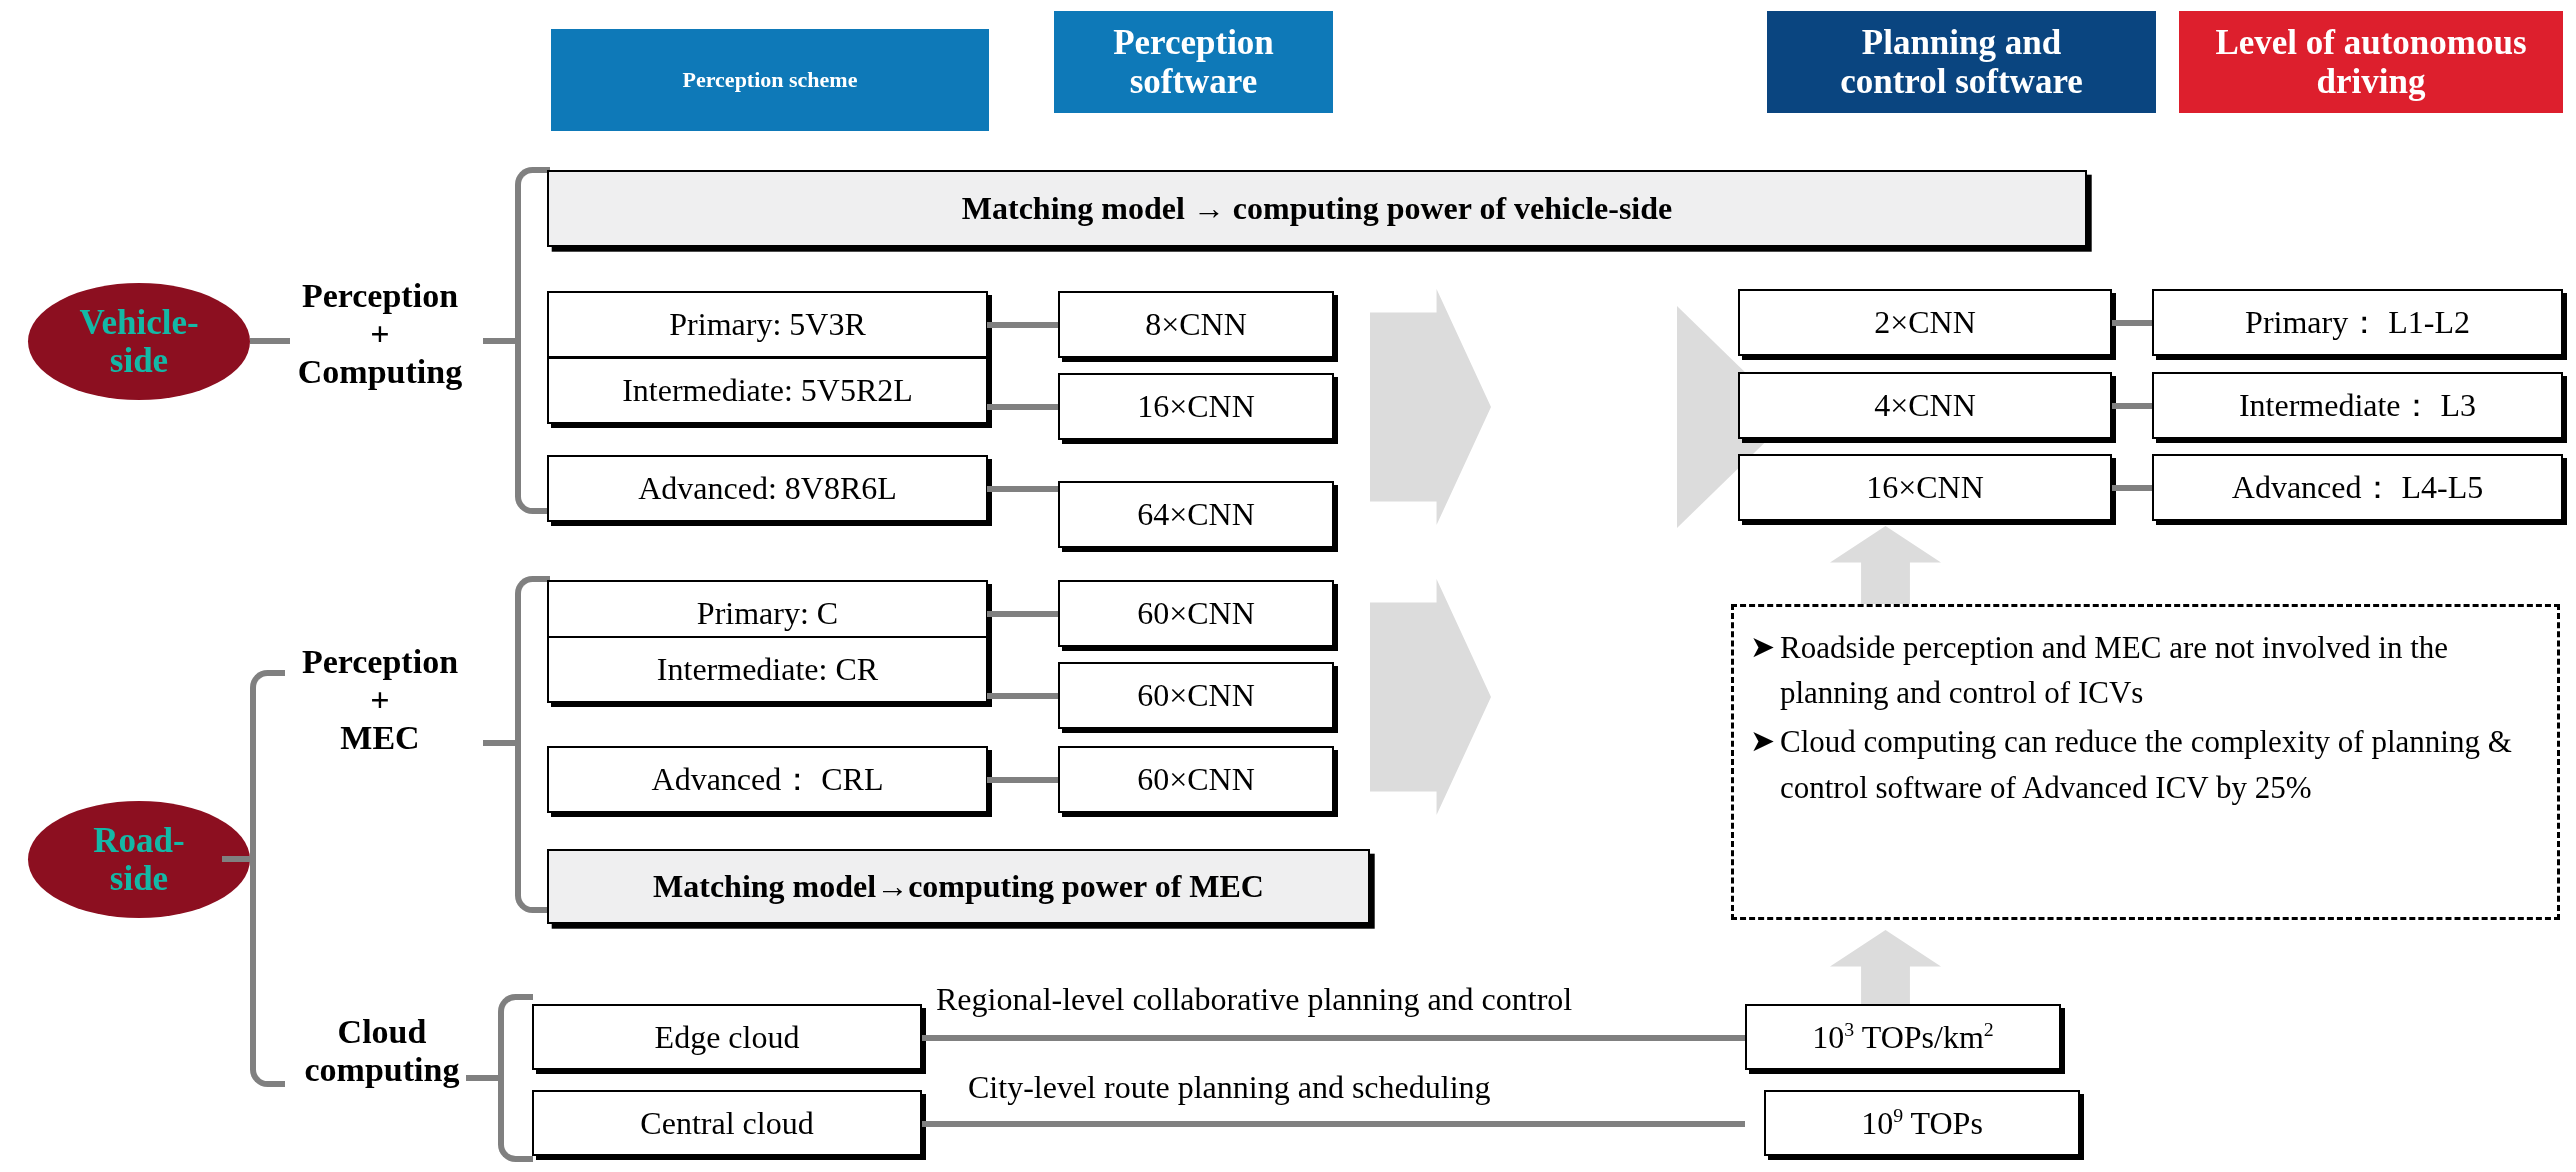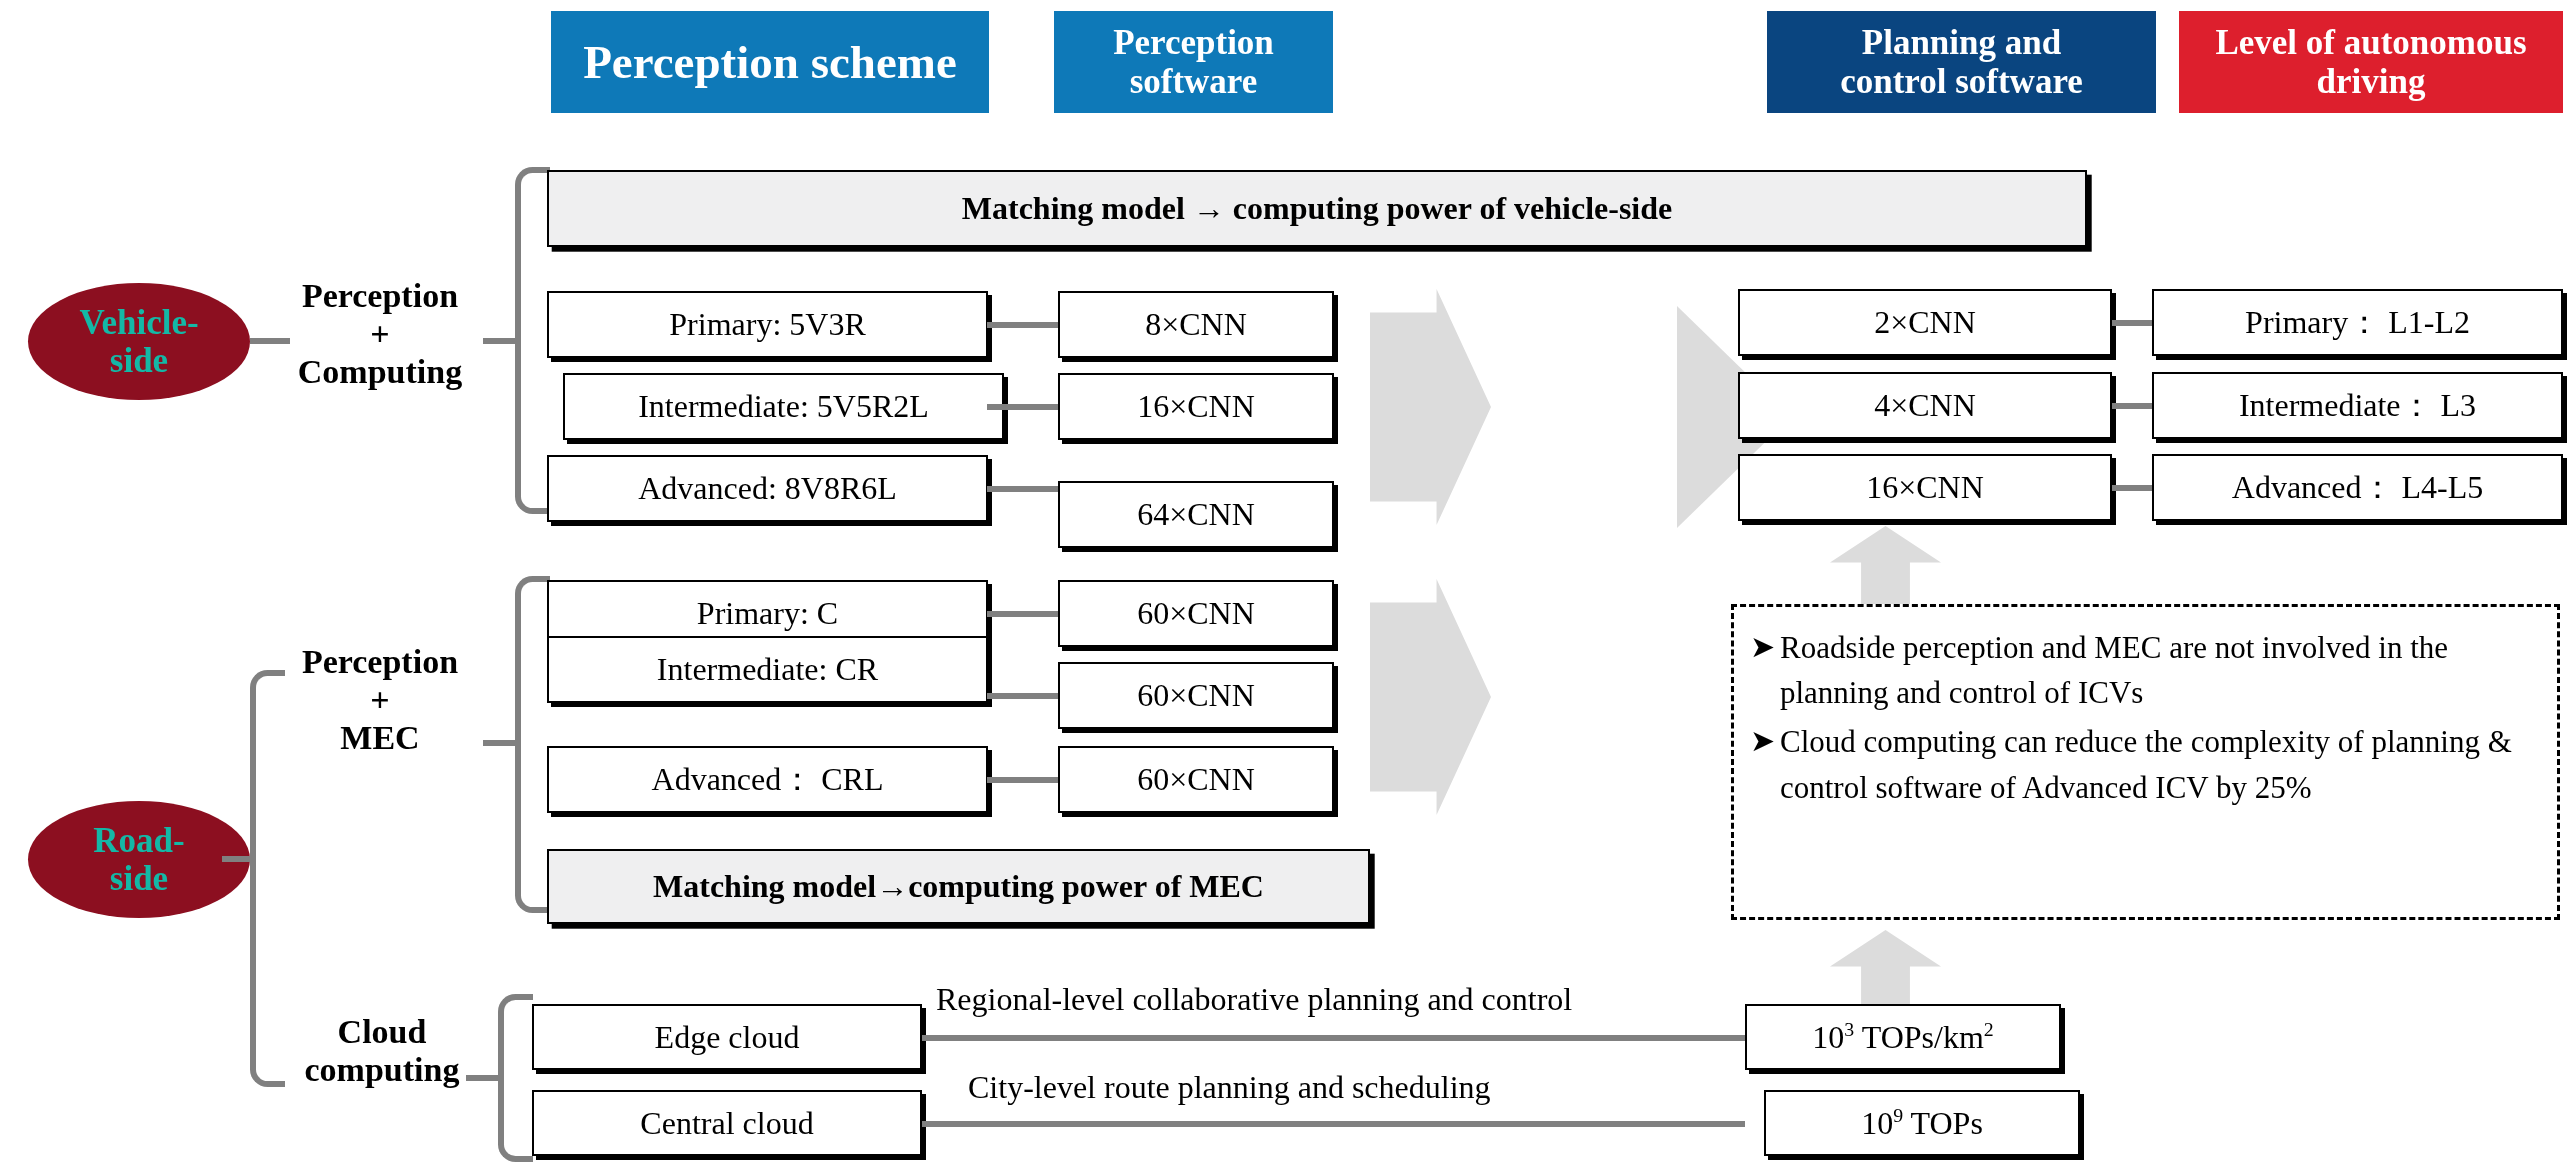--- a/index.html
+++ b/index.html
@@ -3,21 +3,21 @@
 <meta charset="utf-8">
 <style>
   html,body{margin:0;padding:0;background:#fff;}
   body{width:2576px;height:1173px;position:relative;
        font-family:"Liberation Serif","DejaVu Serif",serif;}
   .stage{position:absolute;left:0;top:0;width:2576px;height:1173px;overflow:hidden;}
 
   
   .hdr{position:absolute;display:flex;align-items:center;justify-content:center;
        text-align:center;color:#fff;font-weight:bold;line-height:1.12;}
-  .hdr-1{left:551px;top:11px;width:438px;height:102px;background:#0e79b8;font-size:47px;}
+  .hdr-1{left:551px;top:29px;width:438px;height:102px;background:#0e79b8;font-size:22px;}
   .hdr-2{left:1054px;top:11.4px;width:279px;height:102px;background:#0e79b8;font-size:35px;}
   .hdr-3{left:1767px;top:11.4px;width:389px;height:102px;background:#0a4580;font-size:35px;}
   .hdr-4{left:2179px;top:11.4px;width:384px;height:102px;background:#dd1f2d;font-size:35px;}
 
   
   .ellipse{position:absolute;background:#8c0f20;border-radius:50%;
            display:flex;align-items:center;justify-content:center;text-align:center;
            color:#14b8a6;font-weight:bold;font-size:35px;line-height:1.08;}
   .ell-vehicle{left:28px;top:283px;width:222px;height:117px;}
   .ell-road{left:28px;top:801px;width:222px;height:117px;}
@@ -117,21 +117,21 @@
   </div>
 
   <div class="box" style="left:547px;top:291px;width:441px;height:67px;">
     <span>Primary: 5V3R</span>
   </div>
   <div class="hline" style="left:987px;top:322px;width:71px;"></div>
   <div class="box" style="left:1058px;top:291px;width:276px;height:67px;">
     <span>8×CNN</span>
   </div>
 
-  <div class="box" style="left:547px;top:373px;width:441px;height:67px;margin-left:16px;">
+  <div class="box" style="left:547px;top:357px;width:441px;height:67px;">
     <span>Intermediate: 5V5R2L</span>
   </div>
   <div class="hline" style="left:987px;top:404px;width:71px;"></div>
   <div class="box" style="left:1058px;top:373px;width:276px;height:67px;">
     <span>16×CNN</span>
   </div>
 
   <div class="box" style="left:547px;top:455px;width:441px;height:67px;">
     <span>Advanced: 8V8R6L</span>
   </div>

